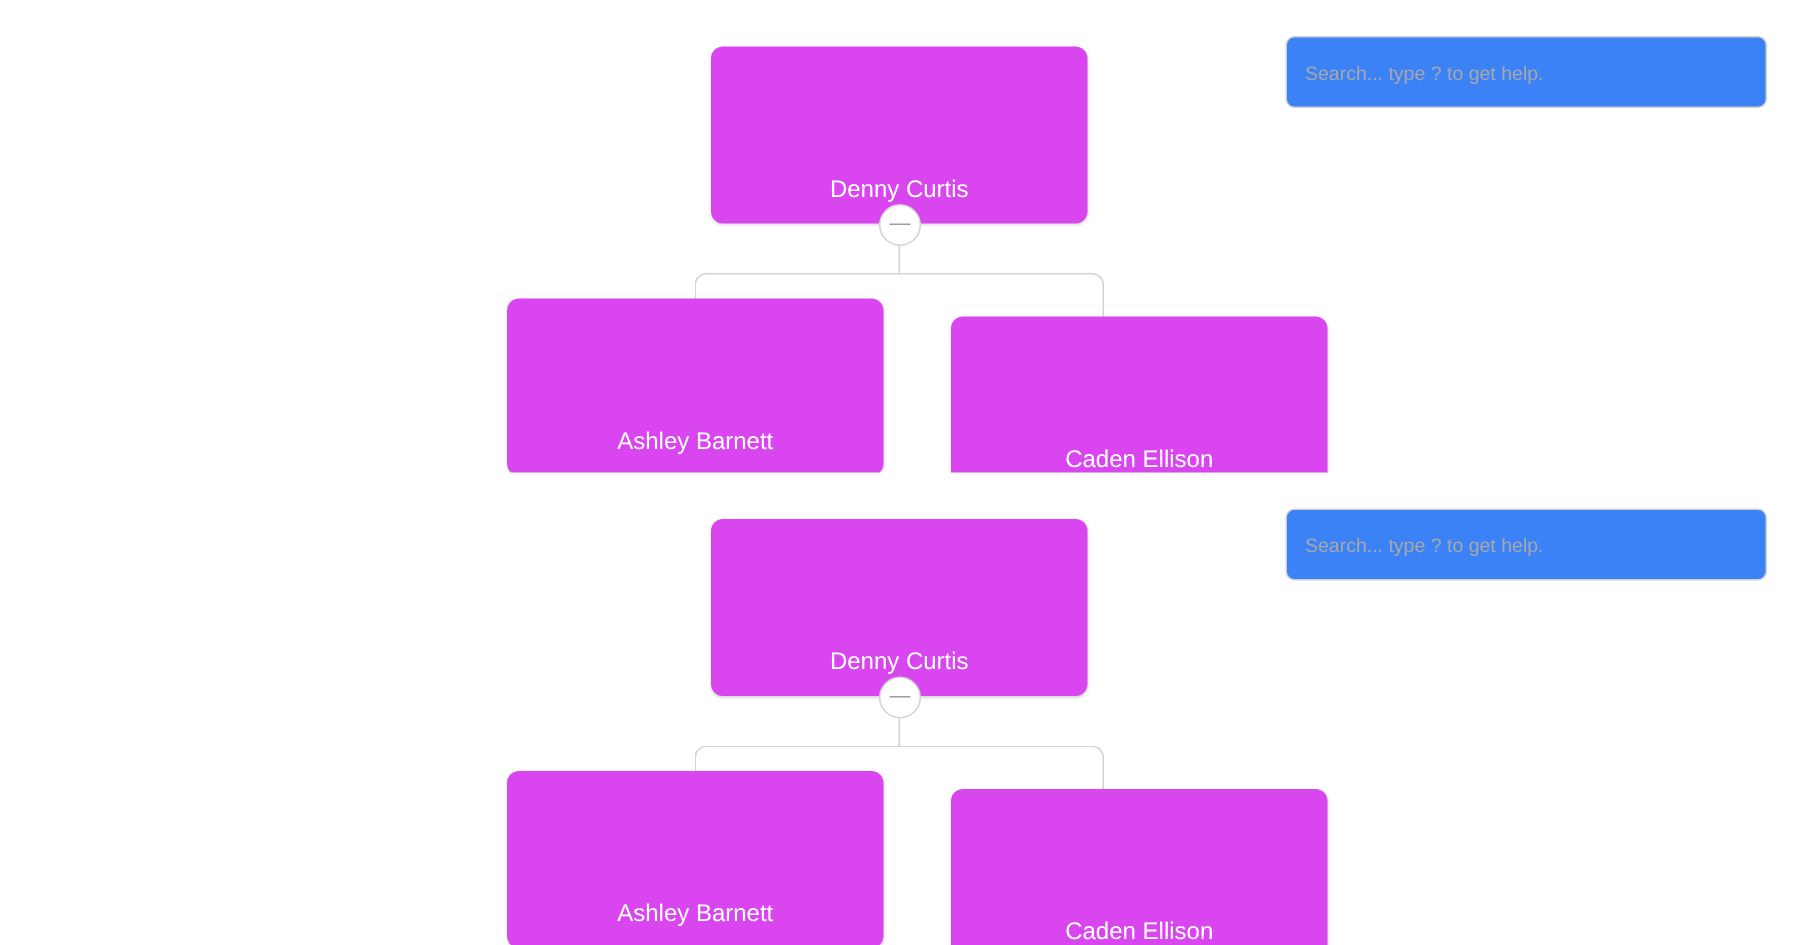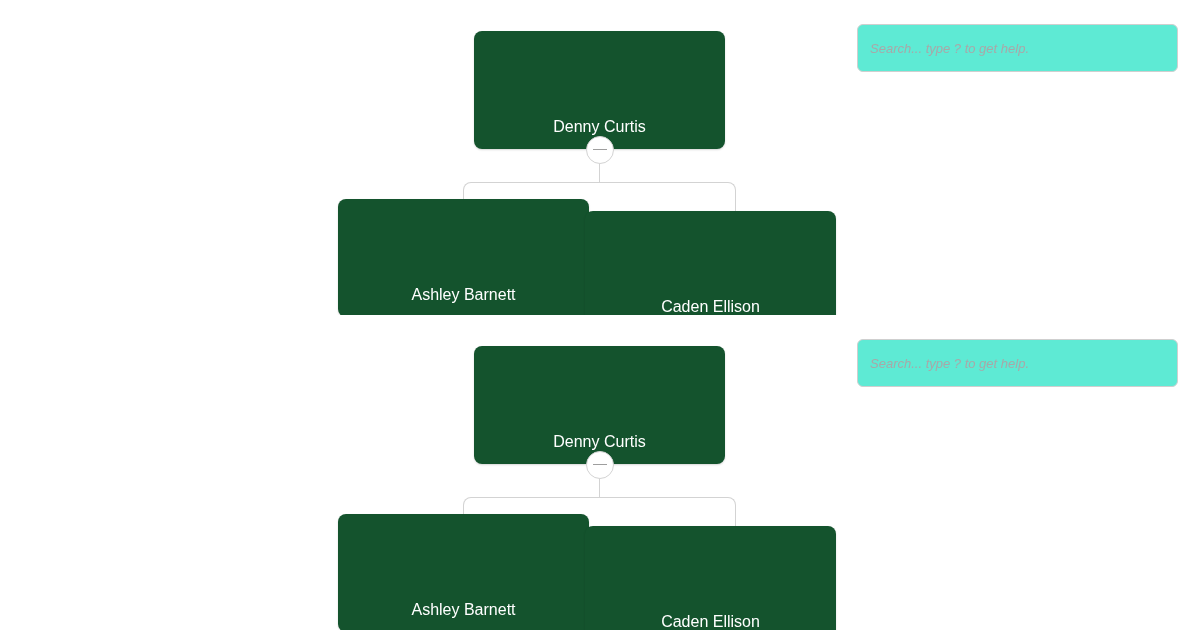--- a/index.html
+++ b/index.html
@@ -37,21 +37,21 @@
     position: absolute;
     left: 0;
     top: 0;
     width: 860px;
     height: 315px;
   }
 
   
   .node {
     position: absolute;
-    background: #14532d;
+    background: #d946ef;
     border-radius: 8px;
     box-shadow: 0 1px 2px rgba(0,0,0,0.16);
   }
   .node-label {
     position: absolute;
     left: 0;
     right: 0;
     bottom: 12px;
     text-align: center;
     color: #ffffff;
@@ -68,21 +68,21 @@
     width: 251px;
     height: 118px;
   }
   .node-child-left {
     left: 338px;
     top: 199px;
     width: 251px;
     height: 118px;
   }
   .node-child-right {
-    left: 585px;
+    left: 634px;
     top: 211px;
     width: 251px;
     height: 118px;
   }
 
   
   .toggle {
     position: absolute;
     left: 586px;
     top: 136px;
@@ -127,29 +127,28 @@
     border-bottom: none;
     border-top-left-radius: 8px;
     border-top-right-radius: 8px;
   }
 
   
   .search-box {
     position: absolute;
     width: 321px;
     height: 48px;
-    background: #5eead4;
+    background: #3b82f6;
     border: 1px solid #cfcfcf;
     border-radius: 6px;
     padding: 12px 12px;
     font-size: 13px;
     font-family: "Liberation Sans", sans-serif;
     color: #333333;
     outline: none;
-    font-style: italic;
   }
   .search-box::placeholder {
     color: #a8a8a8;
     opacity: 1;
   }
   .search-1 { left: 857px; top: 24px; }
   .search-2 { left: 857px; top: 24px; }
 </style>
 </head>
 <body>

